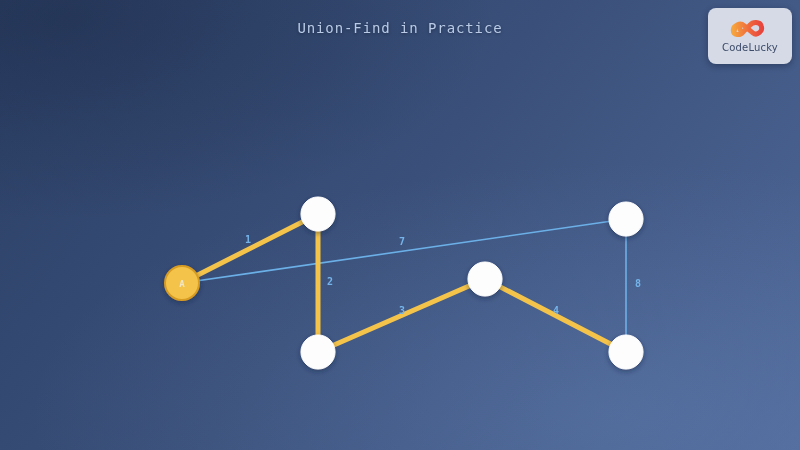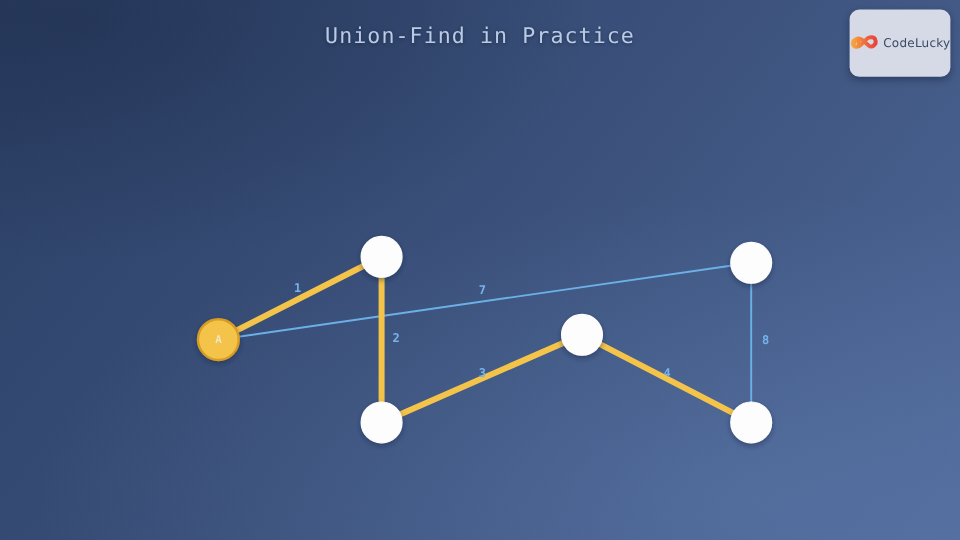--- a/index.html
+++ b/index.html
@@ -32,21 +32,21 @@
   .logo-badge {
     position: absolute;
     top: 8px;
     right: 8px;
     width: 84px;
     height: 56px;
     border-radius: 8px;
     background: #d5dae6;
     box-shadow: 0 2px 6px rgba(10,18,36,0.35);
     display: flex;
-    flex-direction: row;
+    flex-direction: column;
     align-items: center;
     justify-content: center;
     z-index: 6;
   }
   .logo-mark { width: 42px; height: 22px; display: block; }
   .logo-text {
     margin-top: 2px;
     font-family: "DejaVu Sans", "Liberation Sans", sans-serif;
     font-size: 10px;
     letter-spacing: 0.2px;
@@ -68,21 +68,21 @@
     font-size: 32px;
     font-weight: bold;
     letter-spacing: 0.6px;
     color: #ffffff;
     text-shadow: 0 2px 5px rgba(12,20,40,0.55);
     line-height: 1.1;
   }
   .subtitle {
     margin: 0;
     padding-top: 20px;
-    font-size: 18px;
+    font-size: 14px;
     letter-spacing: 0.9px;
     color: #b9cbe6;
     text-shadow: 0 1px 3px rgba(12,20,40,0.45);
   }
 
   
   .graph-canvas {
     position: absolute;
     inset: 0;
     z-index: 3;

